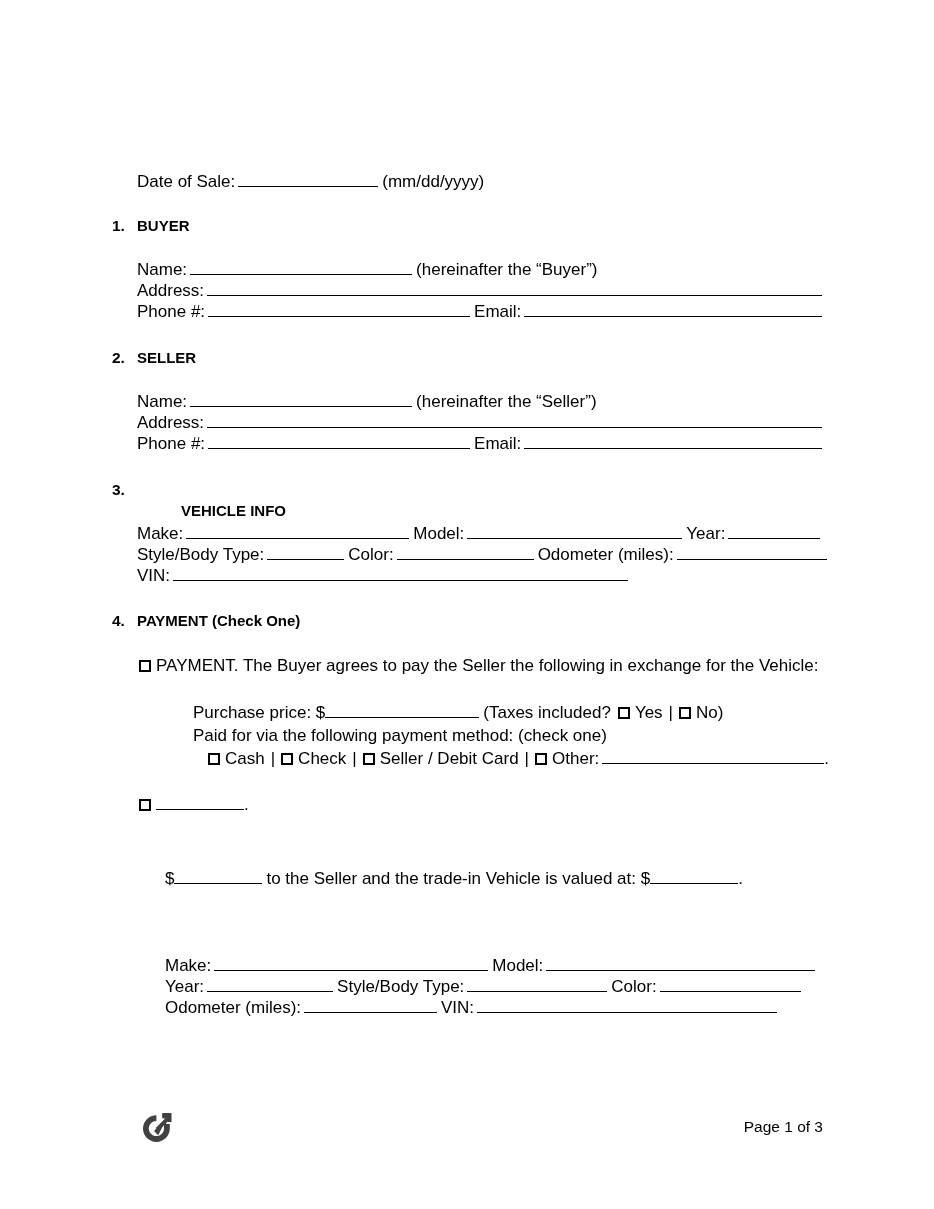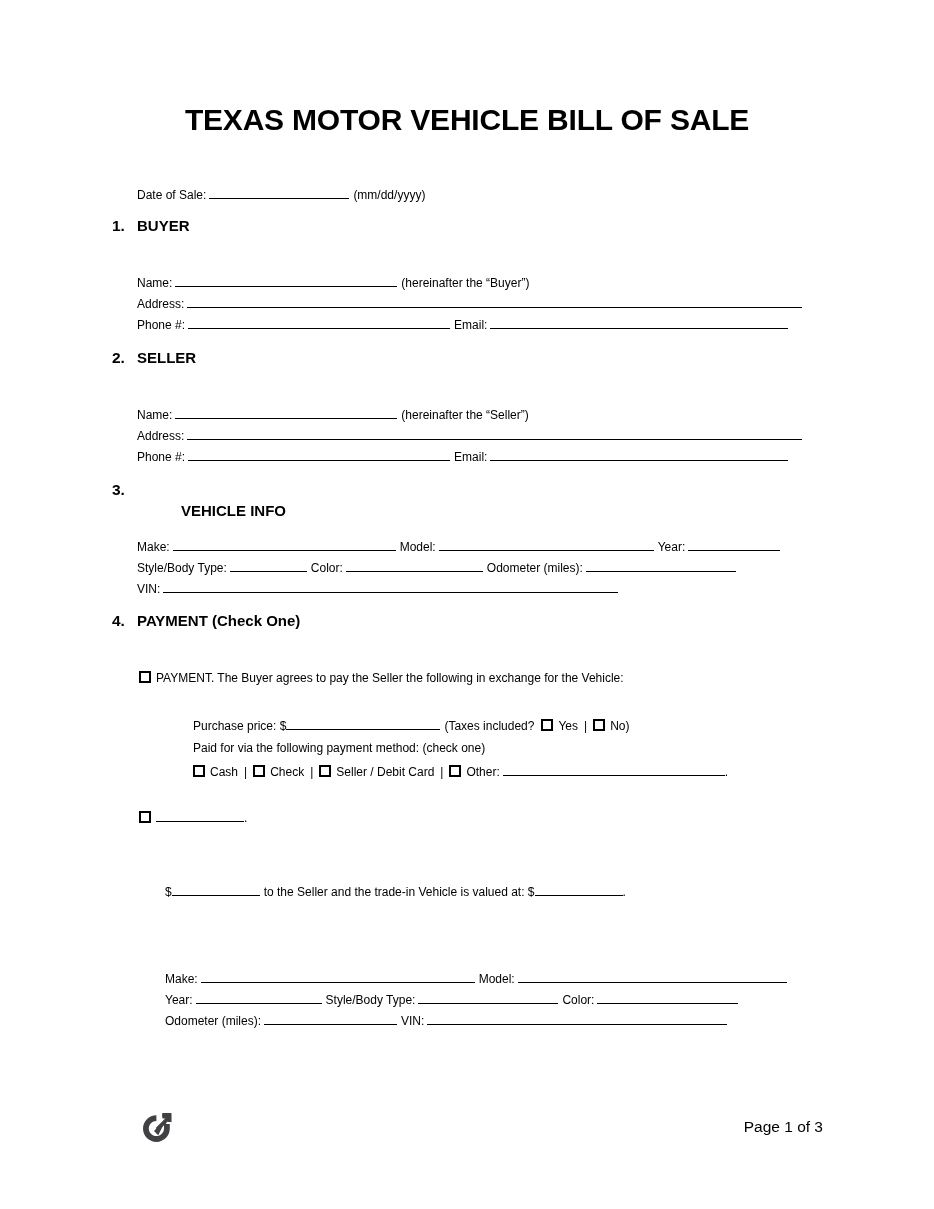--- a/index.html
+++ b/index.html
@@ -34,26 +34,25 @@
     font-size: 30px;
     font-weight: bold;
     letter-spacing: -0.2px;
     line-height: 1.05;
     white-space: nowrap;
   }
 
   
   .row {
     position: absolute;
-    font-size: 12px;
+    font-size: 17px;
     line-height: 20px;
     white-space: nowrap;
     display: flex;
     align-items: baseline;
-    margin-top: 12px;
   }
   .lbl { display: inline-block; }
 
   
   .fill {
     display: inline-block;
     border-bottom: 1.6px solid #000;
     height: 14px;
     margin: 0 4px 0 3px;
     vertical-align: baseline;
@@ -104,21 +103,20 @@
     font-size: 15.5px;
     line-height: 20px;
     white-space: nowrap;
   }
 </style>
 </head>
 <body>
 
 <div class="page">
 
-  <div class="doc-title">TEXAS MOTOR VEHICLE BILL OF SALE</div>
 
   <div class="row" style="left:137px; top:172px;">
     <span class="lbl">Date of Sale:</span>
     <span class="fill" style="width:140px;"></span>
     <span class="lbl">(mm/dd/yyyy)</span>
   </div>
 
   <div class="sec-num" style="left:112px; top:216px;">1.</div>
   <div class="sec-title" style="left:137px; top:216px;">BUYER</div>
 
@@ -203,21 +201,21 @@
     <span class="lbl">Yes</span>
     <span class="lbl" style="margin:0 6px;">|</span>
     <span class="cbx"></span>
     <span class="lbl">No)</span>
   </div>
 
   <div class="row" style="left:193px; top:726px;">
     <span class="lbl">Paid for via the following payment method: (check one)</span>
   </div>
 
-  <div class="row" style="left:193px; top:749px;">
+  <div class="row" style="left:208px; top:749px;">
     <span class="cbx"></span>
     <span class="lbl">Cash</span>
     <span class="lbl" style="margin:0 6px;">|</span>
     <span class="cbx"></span>
     <span class="lbl">Check</span>
     <span class="lbl" style="margin:0 6px;">|</span>
     <span class="cbx"></span>
     <span class="lbl">Seller / Debit Card</span>
     <span class="lbl" style="margin:0 6px;">|</span>
     <span class="cbx"></span>

